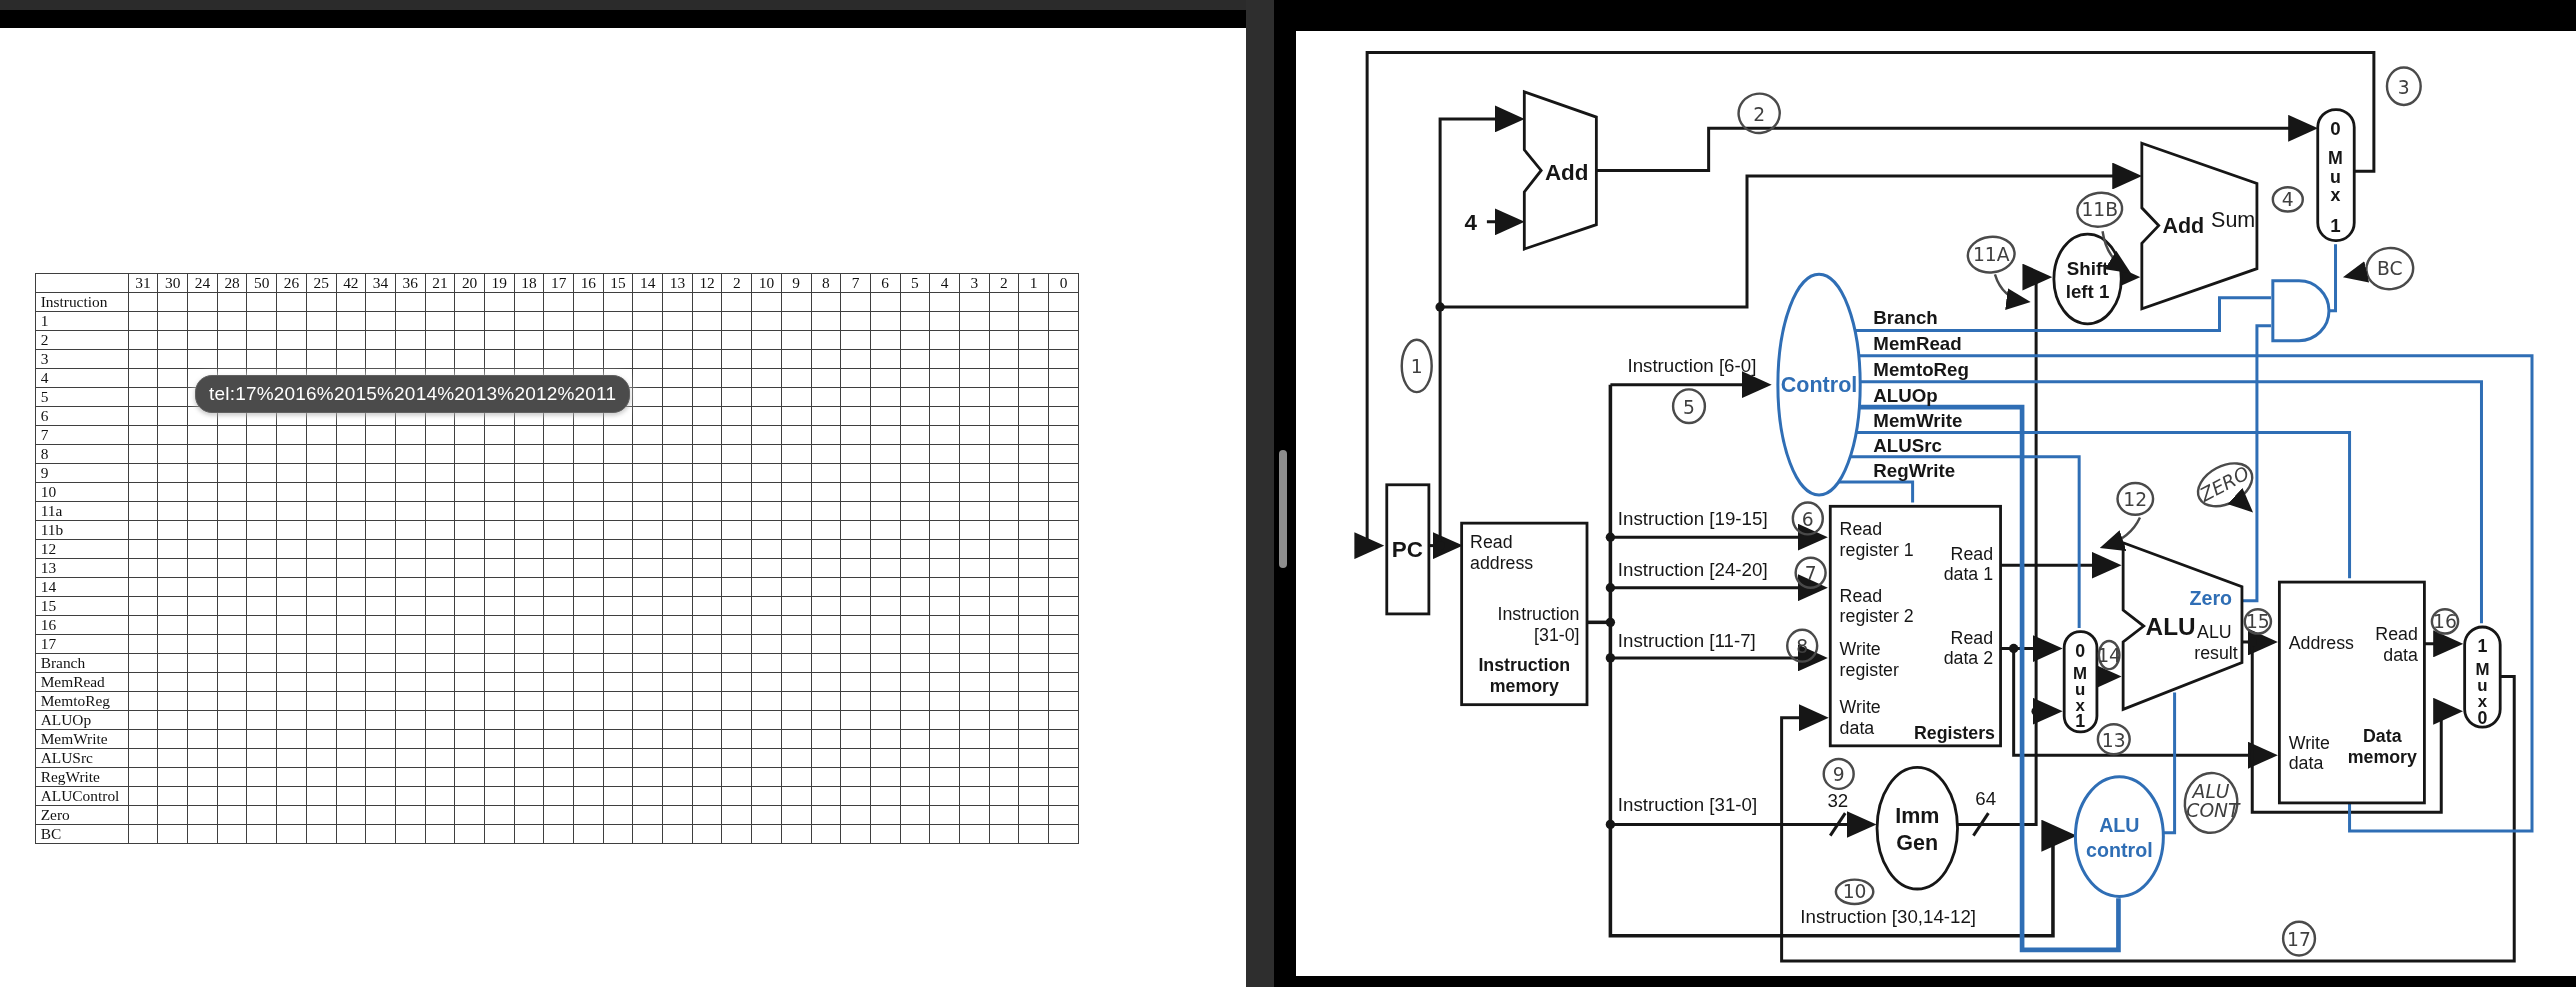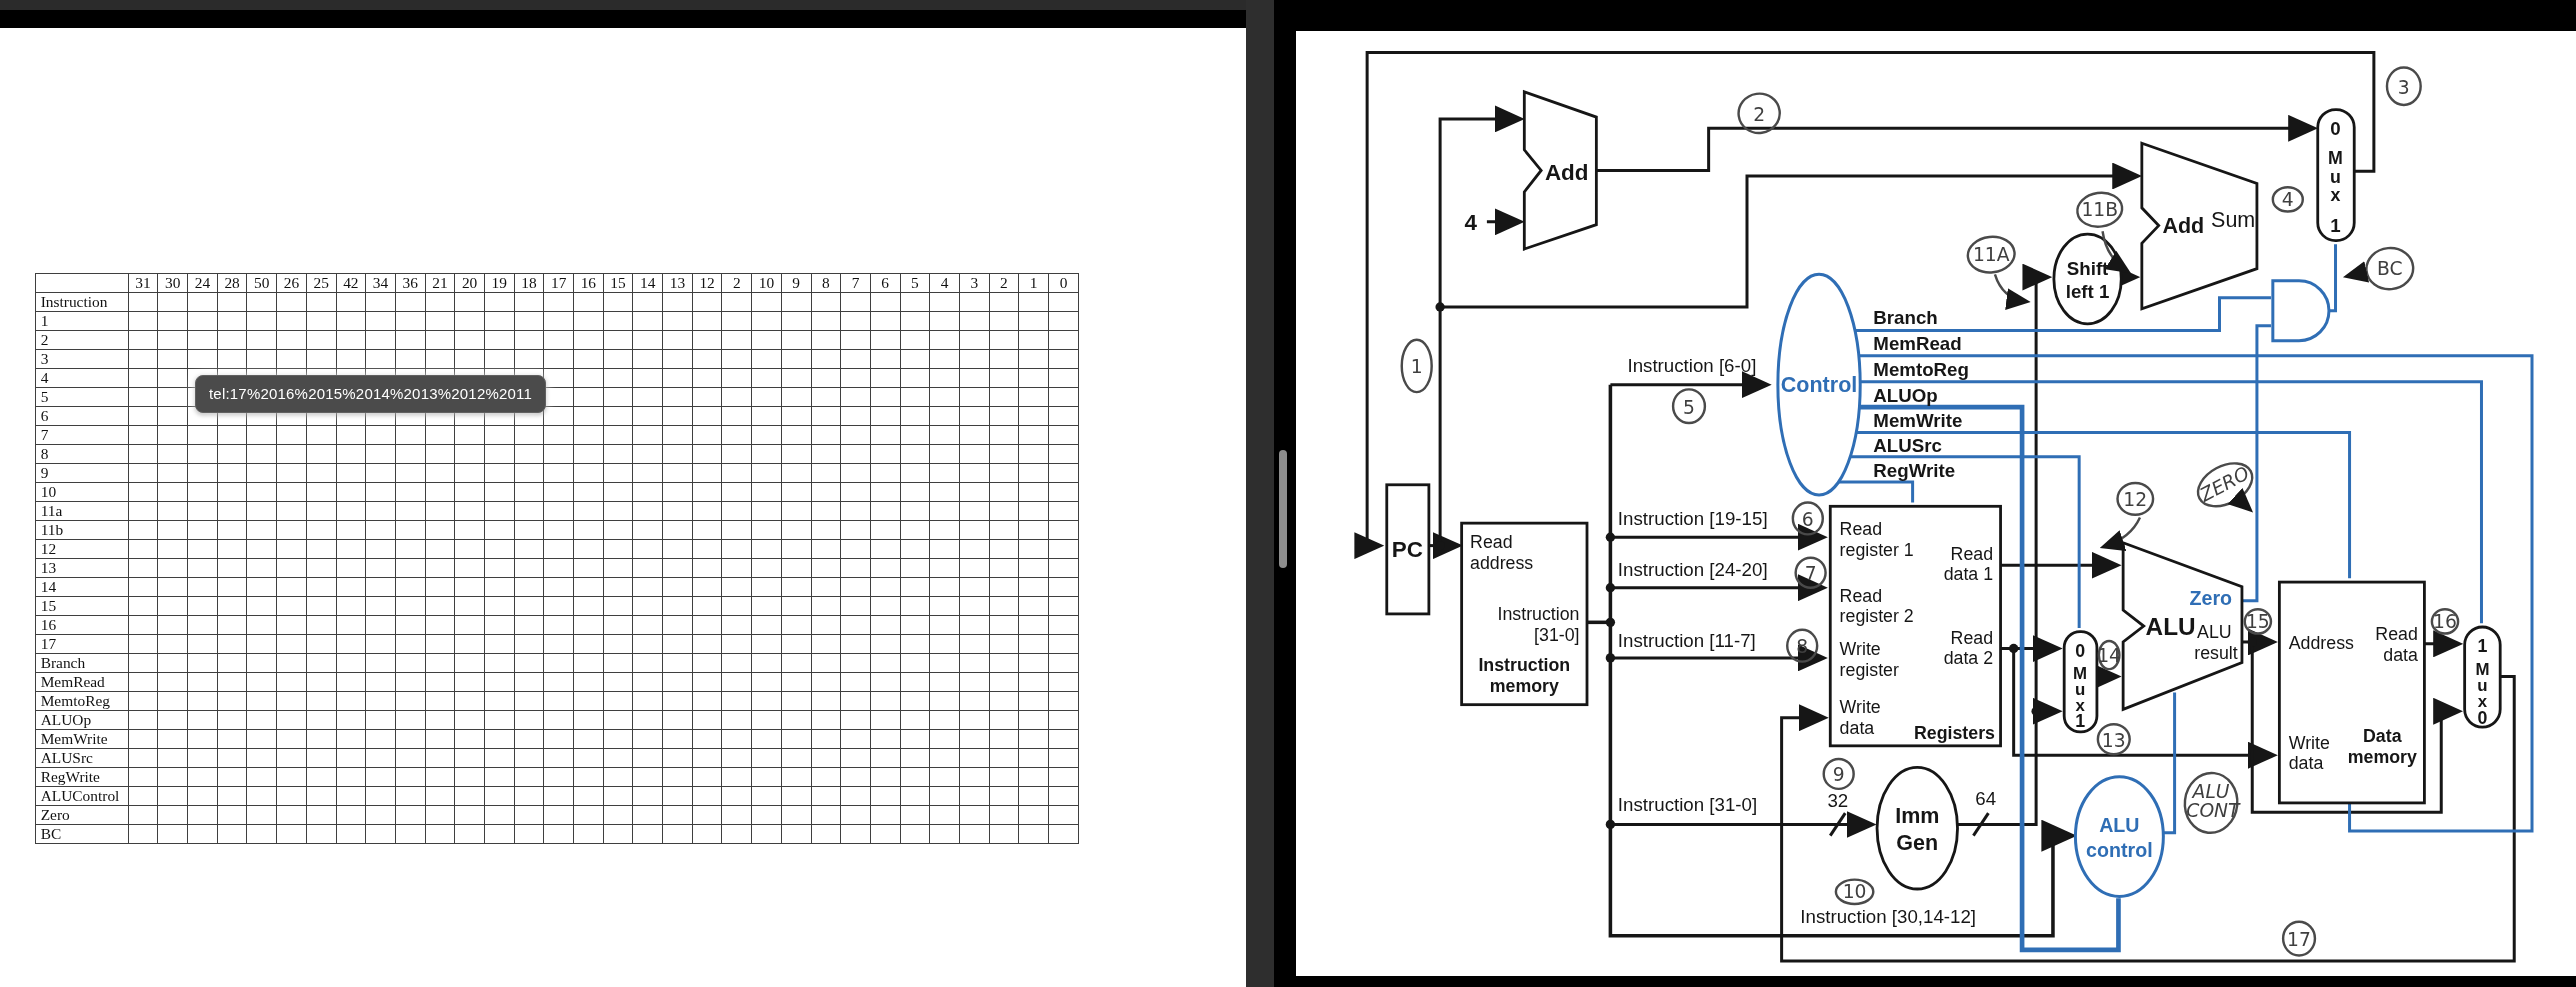--- a/index.html
+++ b/index.html
@@ -13,22 +13,22 @@
   #scroll-thumb{position:absolute;left:1279px;top:450px;width:8.4px;height:118px;border-radius:4.7px;background:#8d8d8d;}
   
   #bit-table{position:absolute;left:35px;top:245px;border-collapse:collapse;table-layout:fixed;
              width:1044px;height:527px;font-family:"Liberation Serif","DejaVu Serif",serif;
              font-size:15.4px;color:#111;}
   #bit-table td,#bit-table th{border:1.5px solid #3f3f3f;padding:0;height:16px;overflow:hidden;white-space:nowrap;}
   #bit-table th.corner,#bit-table th.rowlab{width:87px;text-align:left;font-weight:normal;padding-left:4.7px;}
   #bit-table th.bit{font-weight:normal;text-align:center;}
   
   #link-tooltip{position:absolute;left:195px;top:347px;height:36px;line-height:36px;
-      background:#4b4b4b;color:#fff;font-size:15px;letter-spacing:0.2px;
-      padding:0 13px;border-radius:8px;border:0.9px solid #616161;
+      background:#4b4b4b;color:#fff;font-size:19px;letter-spacing:0.2px;
+      padding:0 13px;border-radius:17px;border:0.9px solid #616161;
       box-shadow:0 0 11.2px rgba(255,255,255,.85),0 1.9px 4.7px rgba(0,0,0,.35);}
   
   #right-pane{position:absolute;left:1296px;top:0;width:1280px;height:988px;background:#000;}
   #diagram-paper{position:absolute;left:0;top:31px;width:1280px;height:945px;background:#fff;}
   #diagram-svg{position:absolute;left:0;top:0;}
   text{font-family:"Liberation Sans",sans-serif;fill:#161616;}
   .blk{fill:#fff;stroke:#161616;stroke-width:3;}
   .wire{fill:none;stroke:#161616;stroke-width:3.2;}
   .bus{fill:none;stroke:#161616;stroke-width:3.8;}
   .bwire{fill:none;stroke:#2f6eb5;stroke-width:3.2;}

